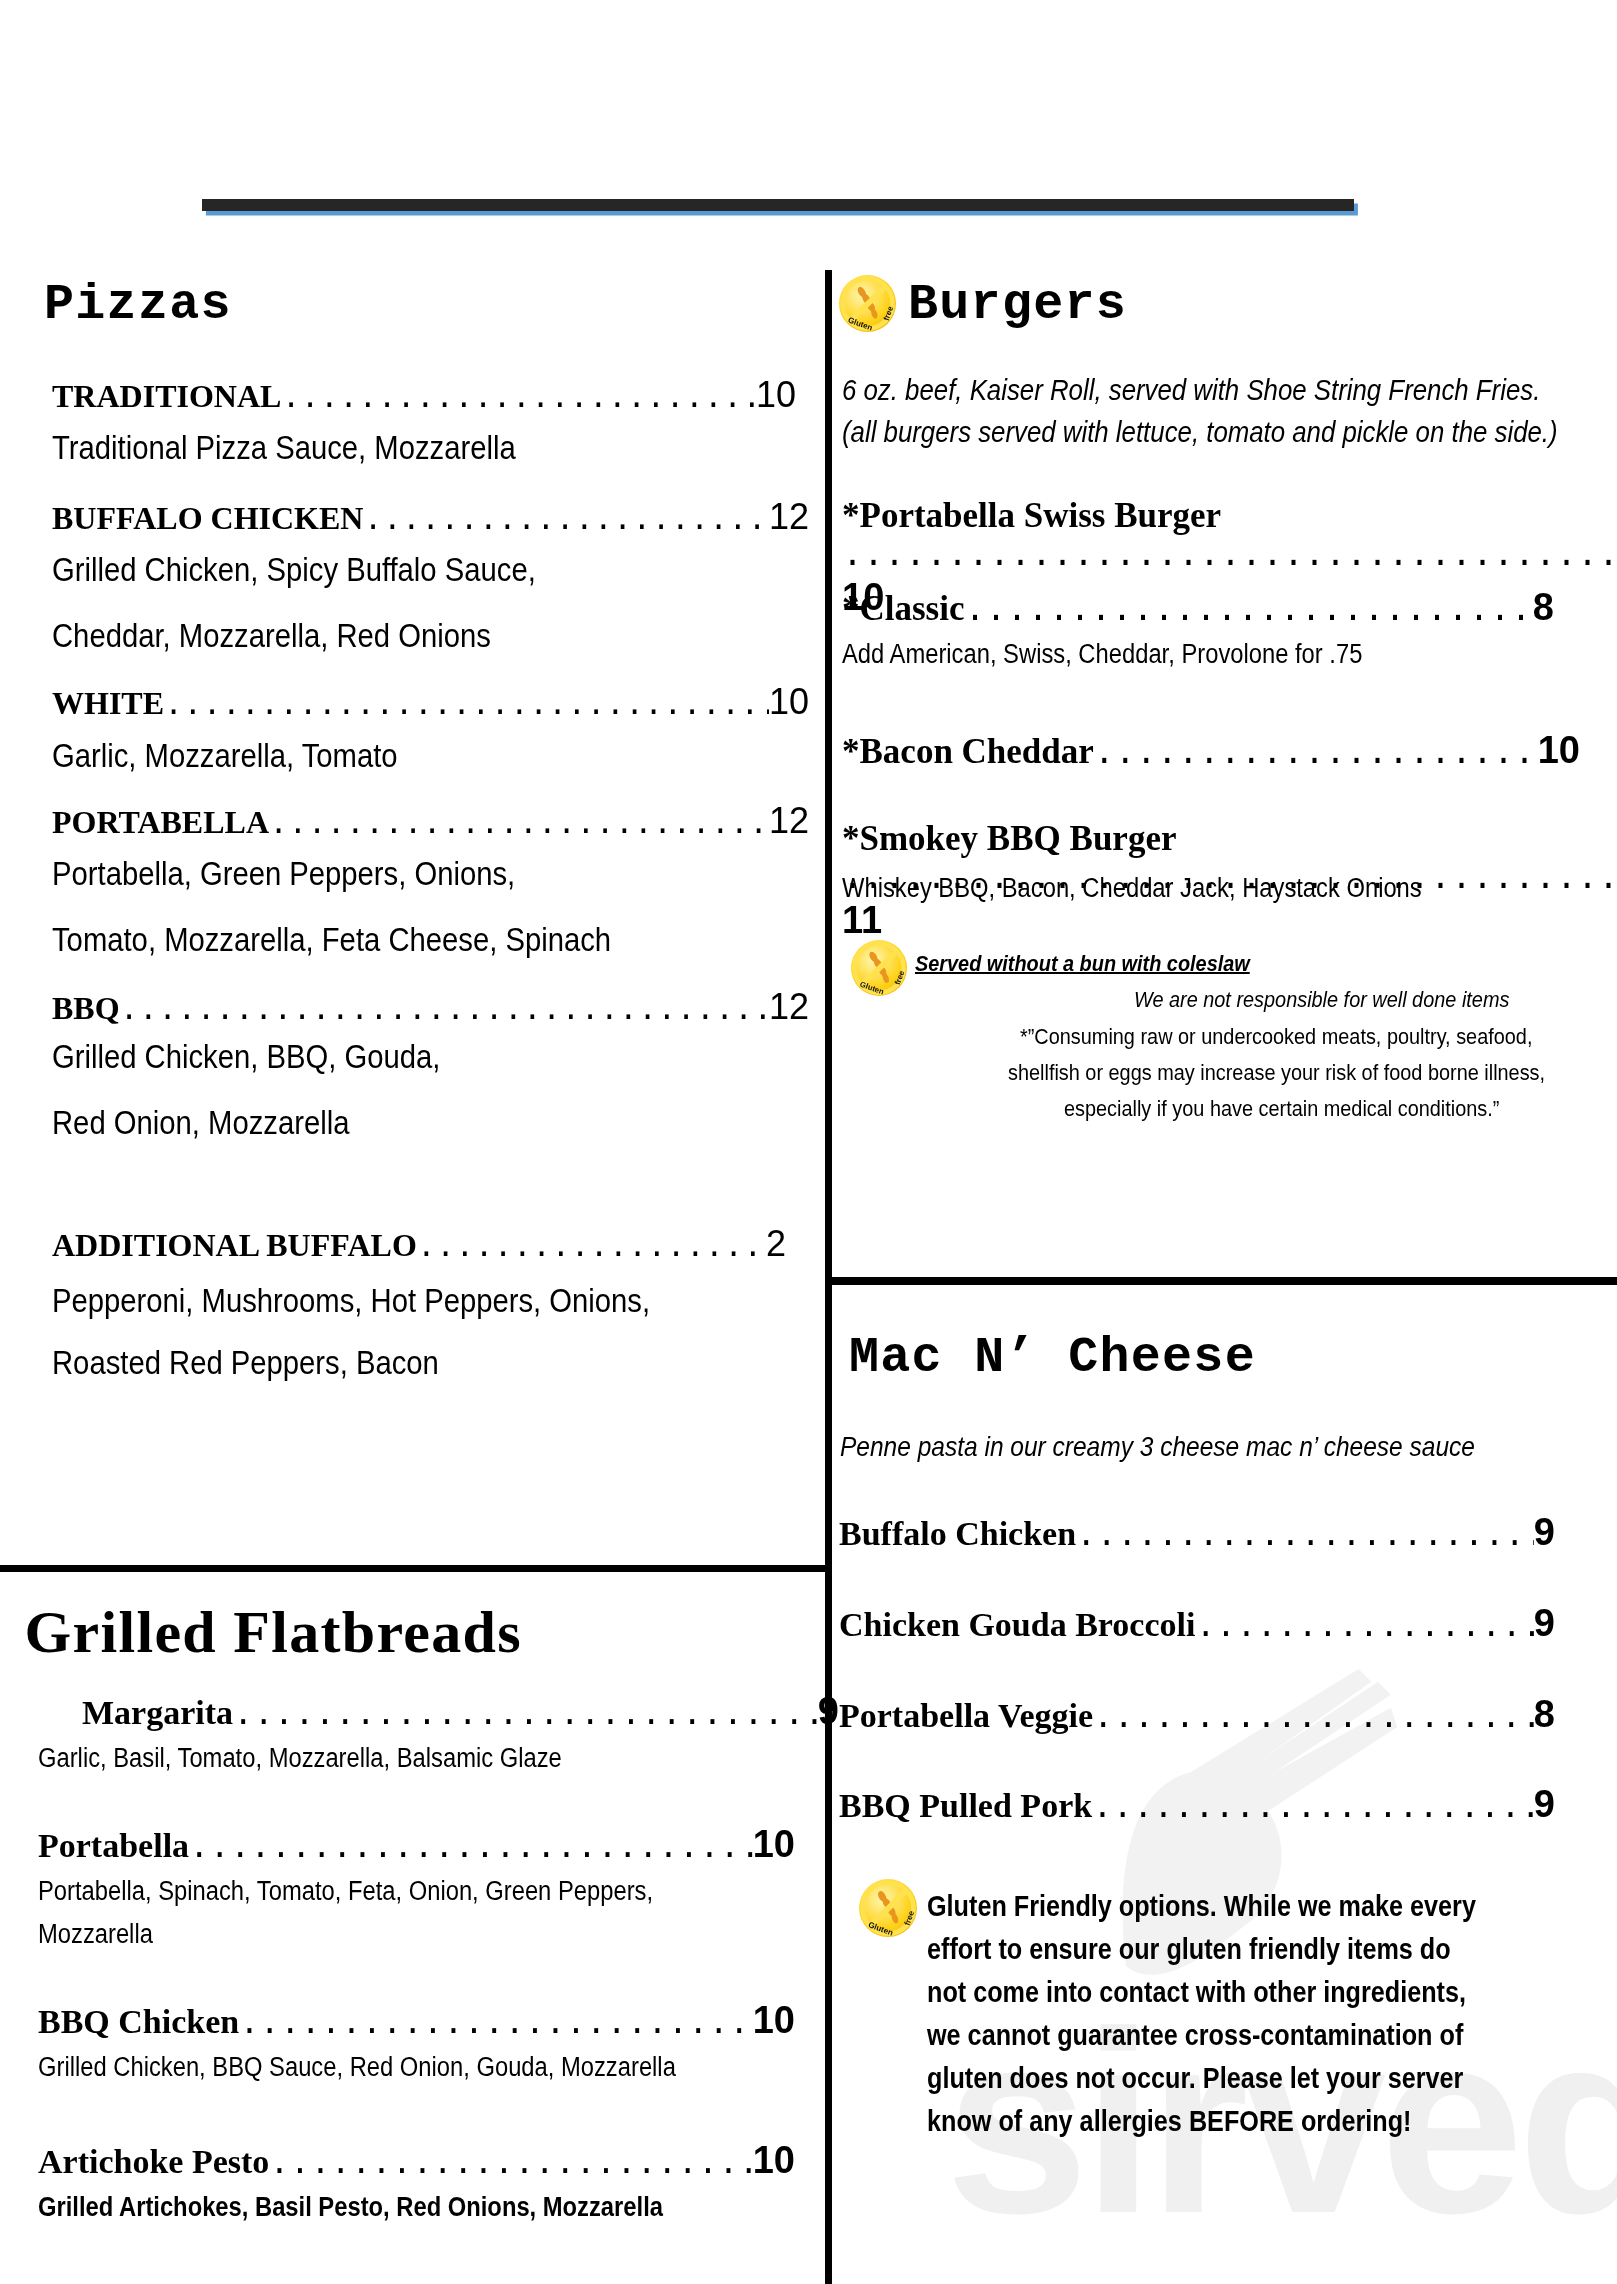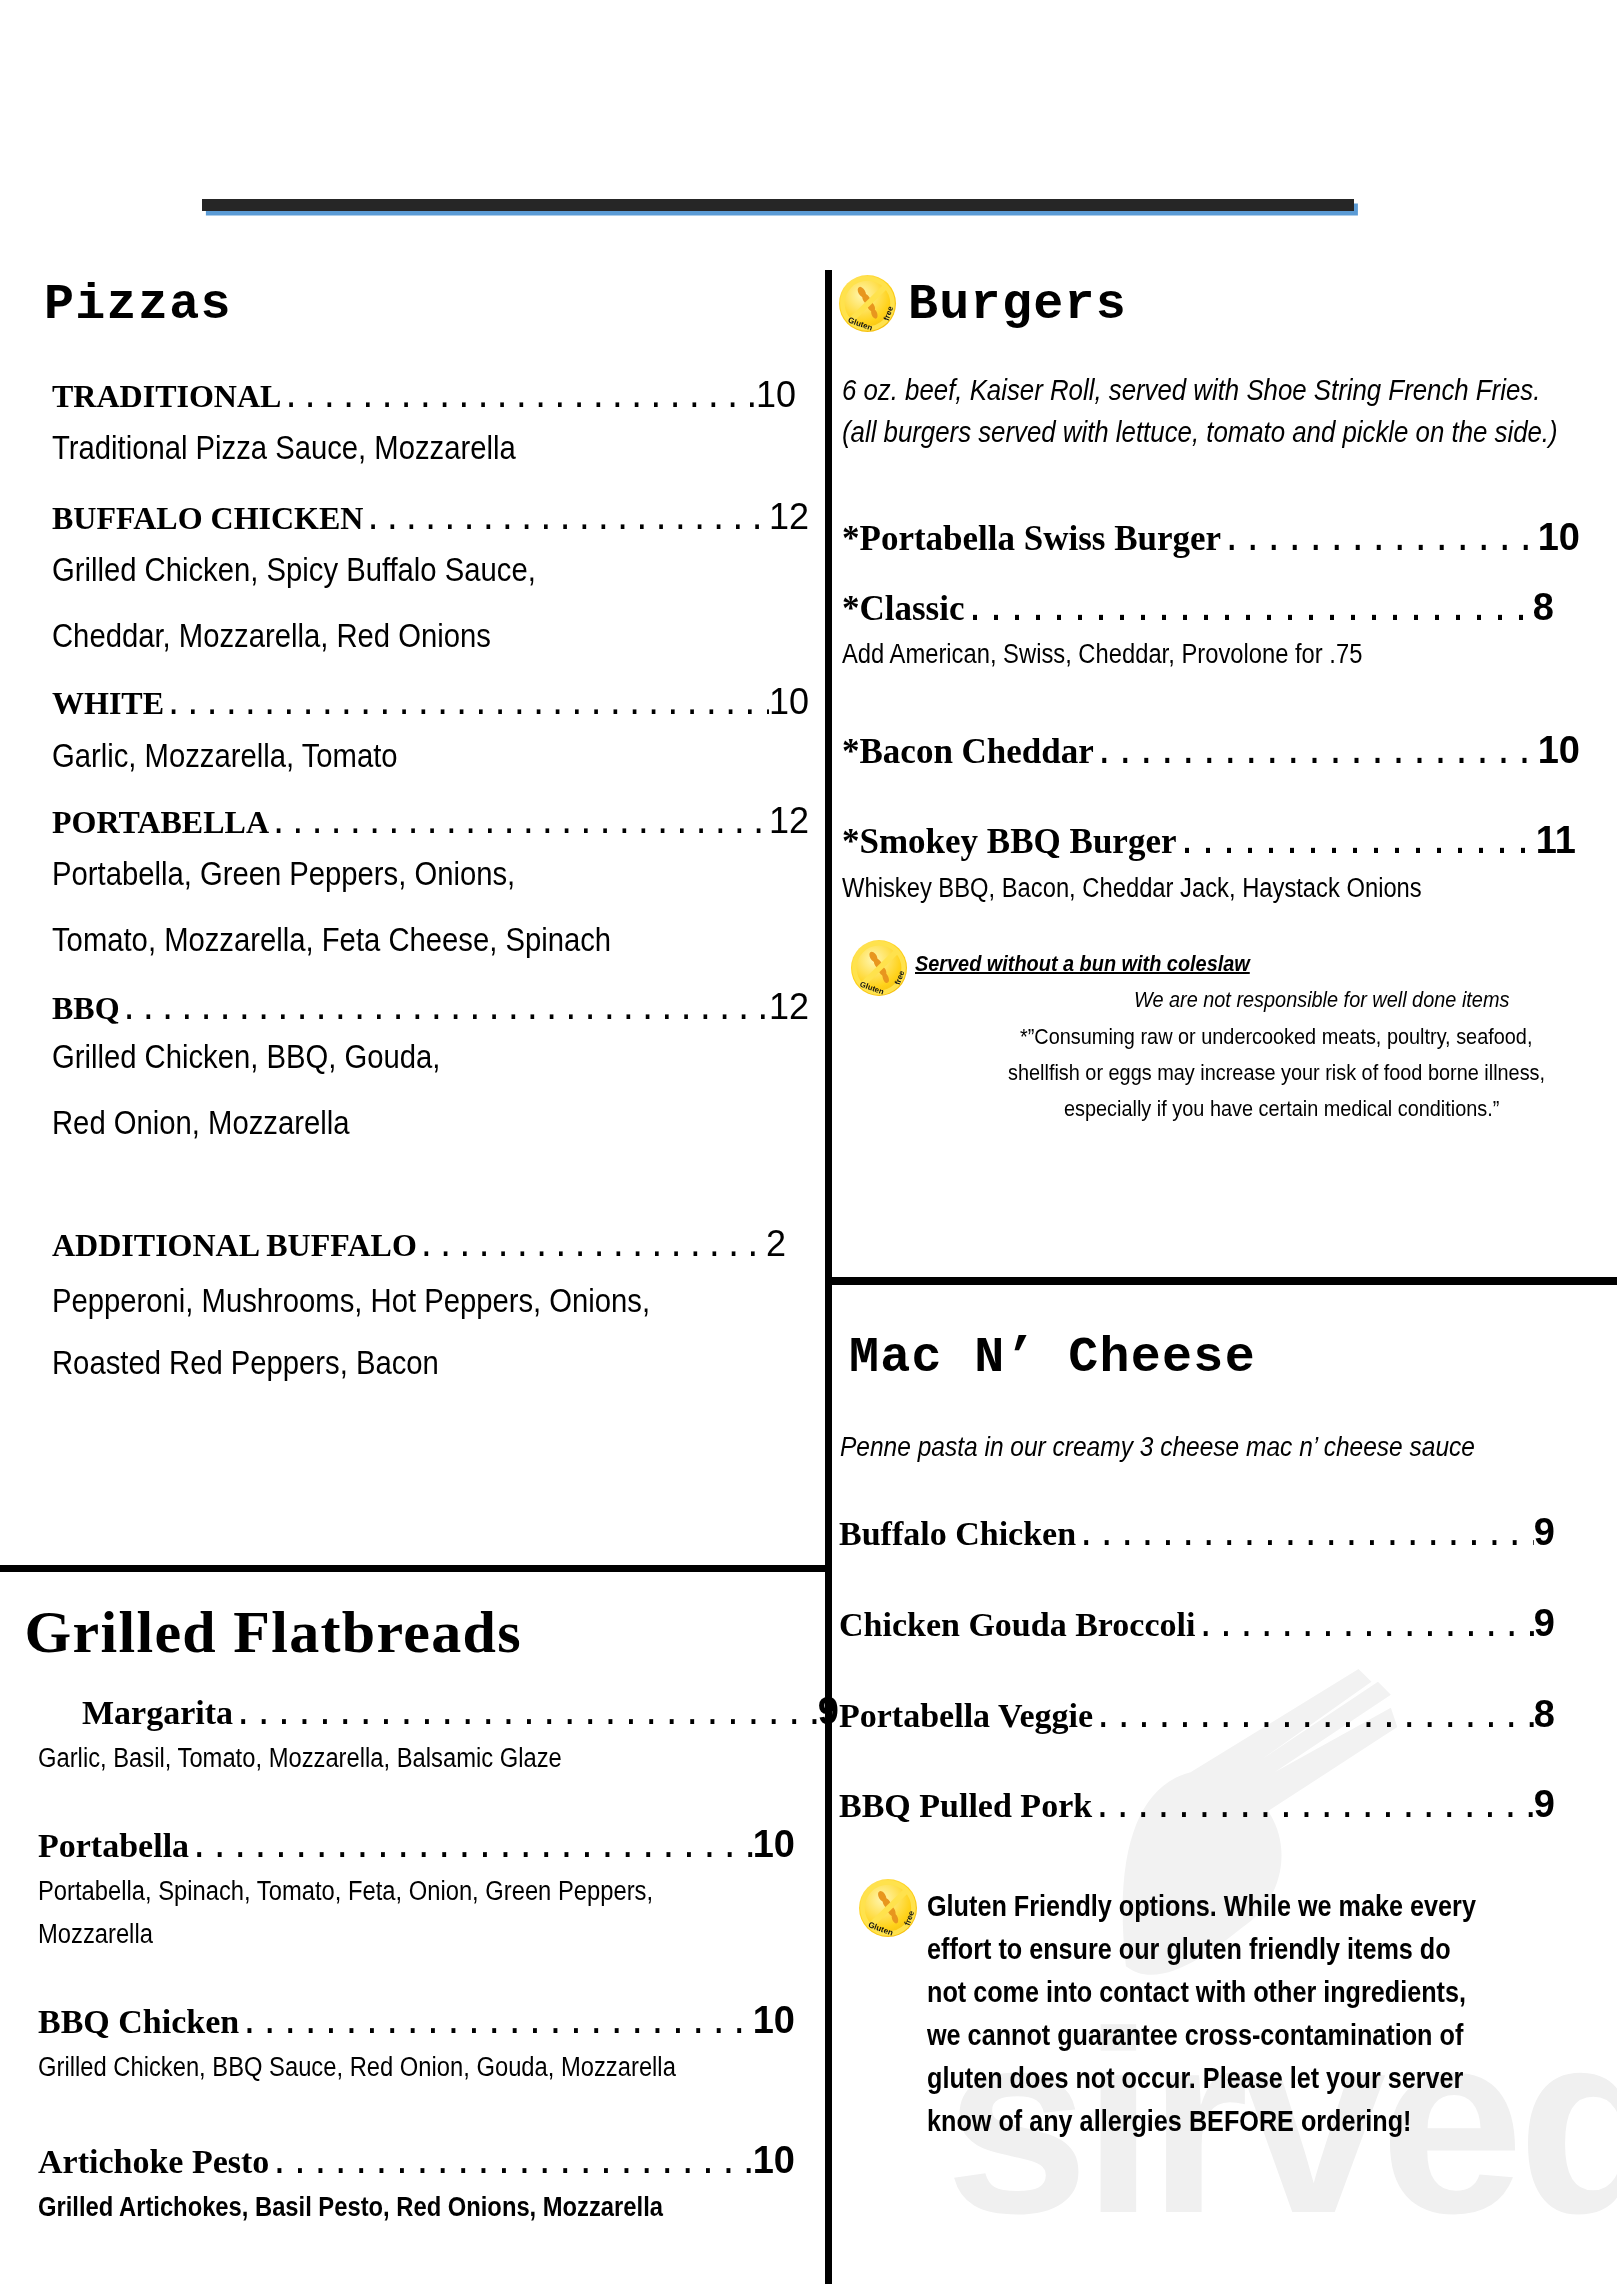--- a/index.html
+++ b/index.html
@@ -213,40 +213,40 @@
           <circle cx="50" cy="50" r="44" fill="none" stroke="#ffe24d" stroke-width="8"></circle>
           <text x="14" y="88" font-size="14" font-weight="bold" fill="#111" font-family="Liberation Sans, sans-serif" transform="rotate(20 30 88)">Gluten</text>
           <text x="72" y="80" font-size="14" font-weight="bold" fill="#111" font-family="Liberation Sans, sans-serif" transform="rotate(-70 80 70)">free</text>
         </svg>
   </div>
   <div class="h-sec" style="left:908px;top:280px;text-align:right;">Burgers</div>
 
   <div class="desc italic-note" style="left:842px;top:373px;font-size:30px;">6 oz. beef, Kaiser Roll, served with Shoe String French Fries.</div>
   <div class="desc italic-note" style="left:842px;top:415px;font-size:30px;">(all burgers served with lettuce, tomato and pickle on the side.)</div>
 
-  <div class="item bg" style="left:842px;top:516px;width:738px;">
+  <div class="item bg" style="left:842px;top:496px;width:738px;flex-direction:column;">
     <span class="name">*Portabella Swiss Burger</span>
         <span class="dots"></span>
         <span class="price">10</span>
   </div>
 
   <div class="item bg" style="left:842px;top:586px;width:712px;">
     <span class="name">*Classic </span>
         <span class="dots"></span>
         <span class="price">8</span>
   </div>
   <div class="desc bg-desc" style="left:842px;top:639px;">Add American, Swiss, Cheddar, Provolone for .75</div>
 
   <div class="item bg" style="left:842px;top:729px;width:738px;">
     <span class="name">*Bacon Cheddar</span>
         <span class="dots"></span>
         <span class="price">10</span>
   </div>
 
-  <div class="item bg" style="left:842px;top:819px;width:734px;">
+  <div class="item bg" style="left:842px;top:819px;width:734px;flex-direction:column;">
     <span class="name">*Smokey BBQ Burger</span>
         <span class="dots"></span>
         <span class="price">11</span>
   </div>
   <div class="desc bg-desc" style="left:842px;top:873px;">Whiskey BBQ, Bacon, Cheddar Jack, Haystack Onions</div>
 
   <div class="gf" style="left:851px;top:940px;width:56px;height:56px;">
     <svg viewBox="0 0 100 100">
           <g fill="#e8961e">
             <ellipse cx="40" cy="30" rx="6" ry="10" transform="rotate(-30 40 30)"></ellipse>

